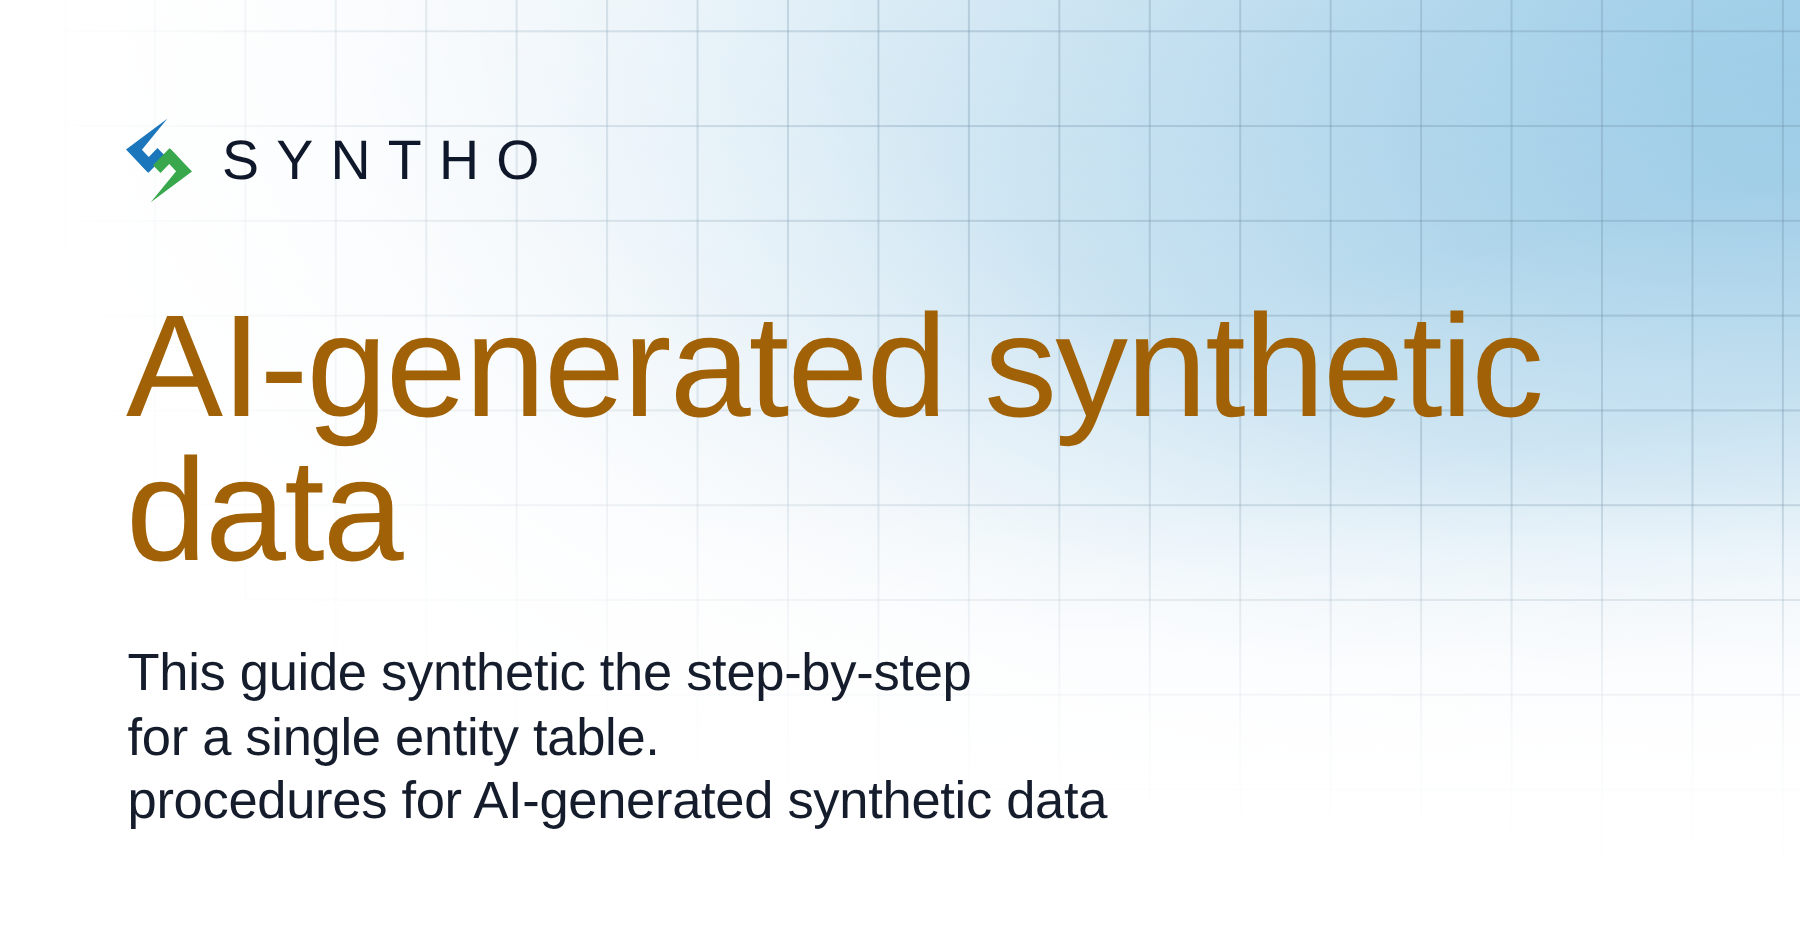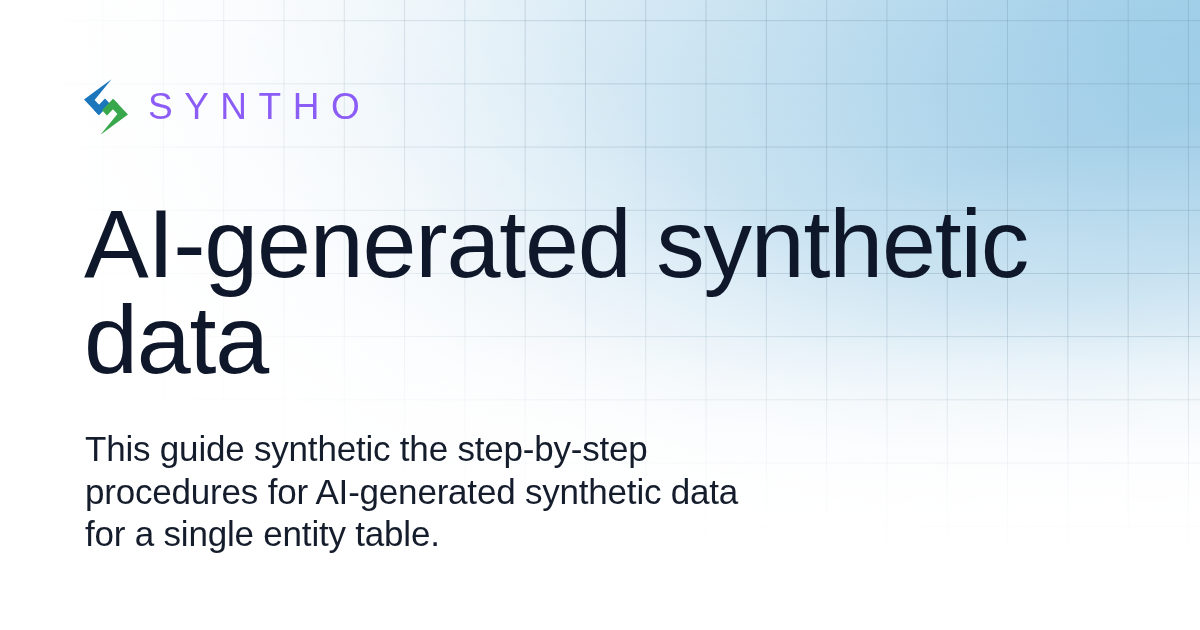--- a/index.html
+++ b/index.html
@@ -115,38 +115,38 @@
     height: 58px;
   }
   .logo-mark {
     width: 56px;
     height: 58px;
     display: block;
     flex: 0 0 auto;
   }
   .logo-word {
     margin-left: 14px;
-    color: #8b5cf6;
+    color: #0f172a;
     font-size: 37px;
     font-weight: 400;
     letter-spacing: 11.5px;
     line-height: 1;
     white-space: nowrap;
     font-family: "Liberation Sans", sans-serif;
     padding-bottom: 2px;
   }
 
   
   .headline {
     position: absolute;
     left: 84px;
     top: 196px;
     width: 1010px;
     margin: 0;
-    color: #0f172a;
+    color: #a16207;
     font-size: 97px;
     font-weight: 400;
     line-height: 96px;
     letter-spacing: -1.2px;
     font-family: "Liberation Sans", sans-serif;
   }
 
   
   .subcopy {
     position: absolute;
@@ -187,18 +187,18 @@
         <path d="M22.5 56.8 L50.0 36.4 L35.6 21.2 L30.4 26.6 L39.4 36.1 Z" fill="#39a84c"></path>
         <path d="M35.0 20.8 L24.0 32.2 L29.0 37.4 L40.0 26.0 Z" fill="#39a84c"></path>
       </svg>
       <span class="logo-word">SYNTHO</span>
     </div>
 
     <h1 class="headline">AI-generated synthetic data</h1>
 
     <p class="subcopy">
       <span class="line">This guide synthetic the step-by-step</span>
+      <span class="line">for a single entity table.</span>
       <span class="line">procedures for AI-generated synthetic data</span>
-      <span class="line">for a single entity table.</span>
     </p>
 
   </div>
 </div>
 
 </body></html>

